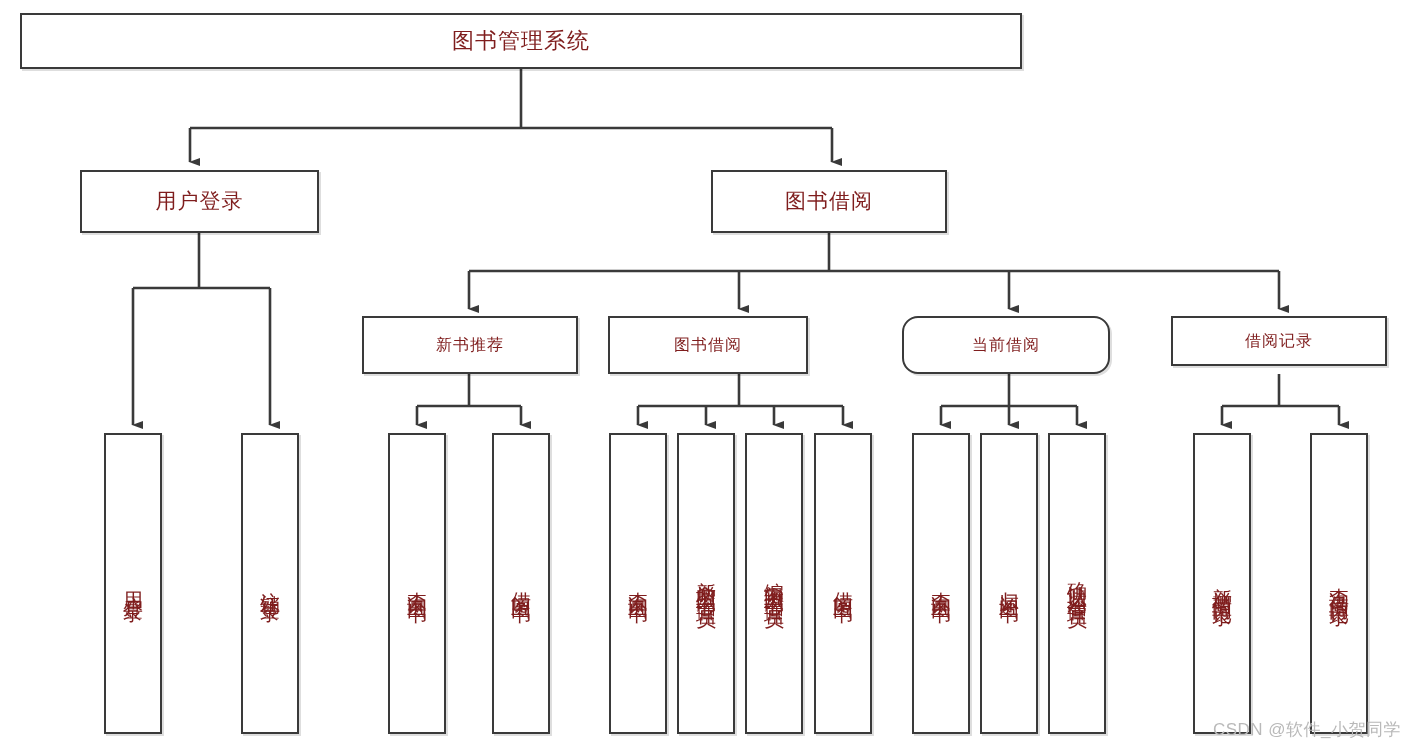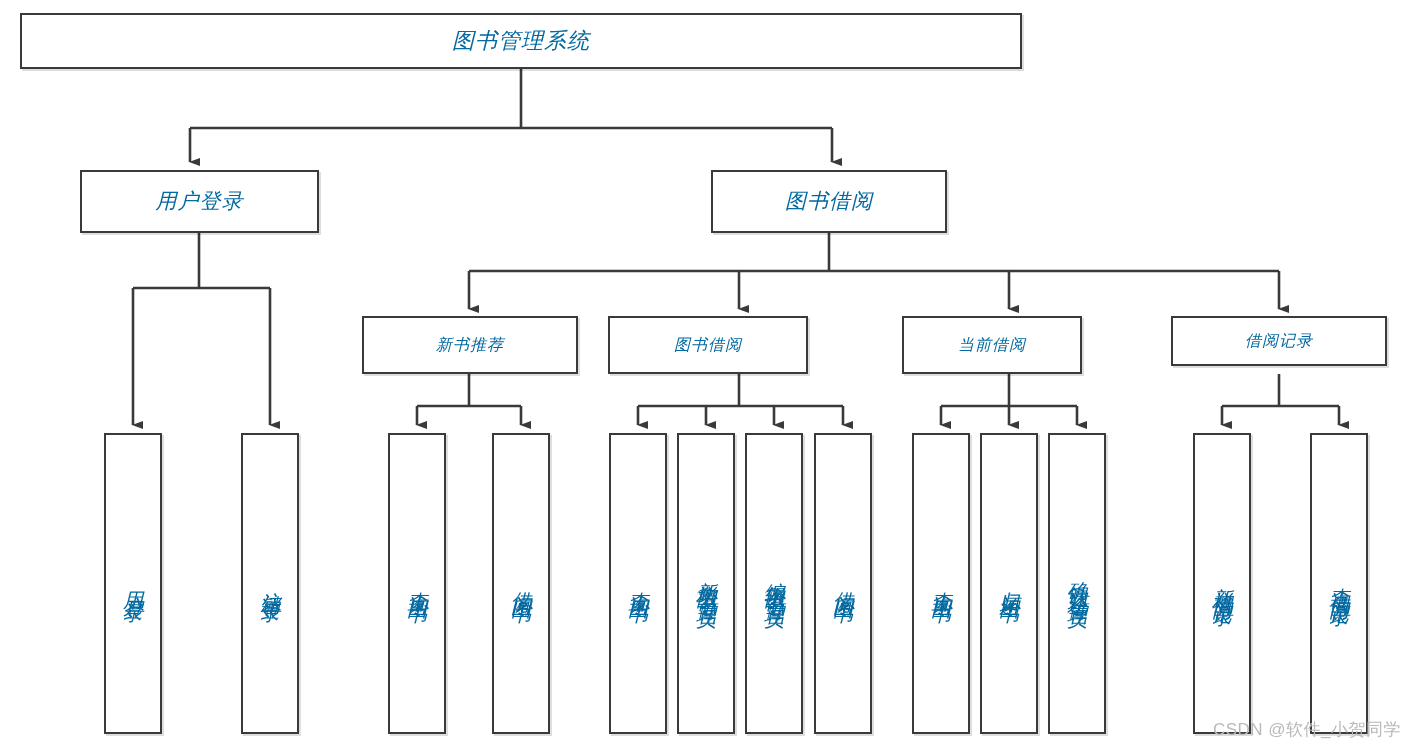--- a/index.html
+++ b/index.html
@@ -10,26 +10,25 @@
     position:absolute;
     box-sizing:border-box;
     border:2.5px solid #3a3a3a;
     background:#ffffff;
     display:flex;
     align-items:center;
     justify-content:center;
     box-shadow:2px 2px 0 rgba(0,0,0,0.13);
   }
   .node .lbl{
-    color:#0369a1;
+    color:#7f1d1d;
     font-size:21px;
     letter-spacing:1px;
     line-height:1.15;
     white-space:nowrap;
-    font-style:italic;
   }
   .node.root .lbl{font-size:22px;}
   .node.lvl2 .lbl{font-size:21px;}
   .node.lvl3 .lbl{font-size:16px;}
   .node.leaf{
     border-width:2.5px;
     align-items:center;
     justify-content:center;
   }
   .node.leaf .lbl{
@@ -116,21 +115,21 @@
   <div class="node lvl2" style="left:711px; top:170px; width:236px; height:63px;">
     <span class="lbl">图书借阅</span>
   </div>
 
   <div class="node lvl3" style="left:362px; top:316px; width:216px; height:58px;">
     <span class="lbl">新书推荐</span>
   </div>
   <div class="node lvl3" style="left:608px; top:316px; width:200px; height:58px;">
     <span class="lbl">图书借阅</span>
   </div>
-  <div class="node lvl3" style="left:902px; top:316px; width:180px; height:58px;">
+  <div class="node lvl3" style="left:902px; top:316px; width:208px; height:58px;border-radius:16px;">
     <span class="lbl">当前借阅</span>
   </div>
   <div class="node lvl3" style="left:1171px; top:316px; width:216px; height:50px;">
     <span class="lbl">借阅记录</span>
   </div>
 
   <div class="node leaf" style="left:104px; top:433px; width:58px; height:301px;">
     <span class="lbl">用户登录</span>
   </div>
   <div class="node leaf" style="left:241px; top:433px; width:58px; height:301px;">

